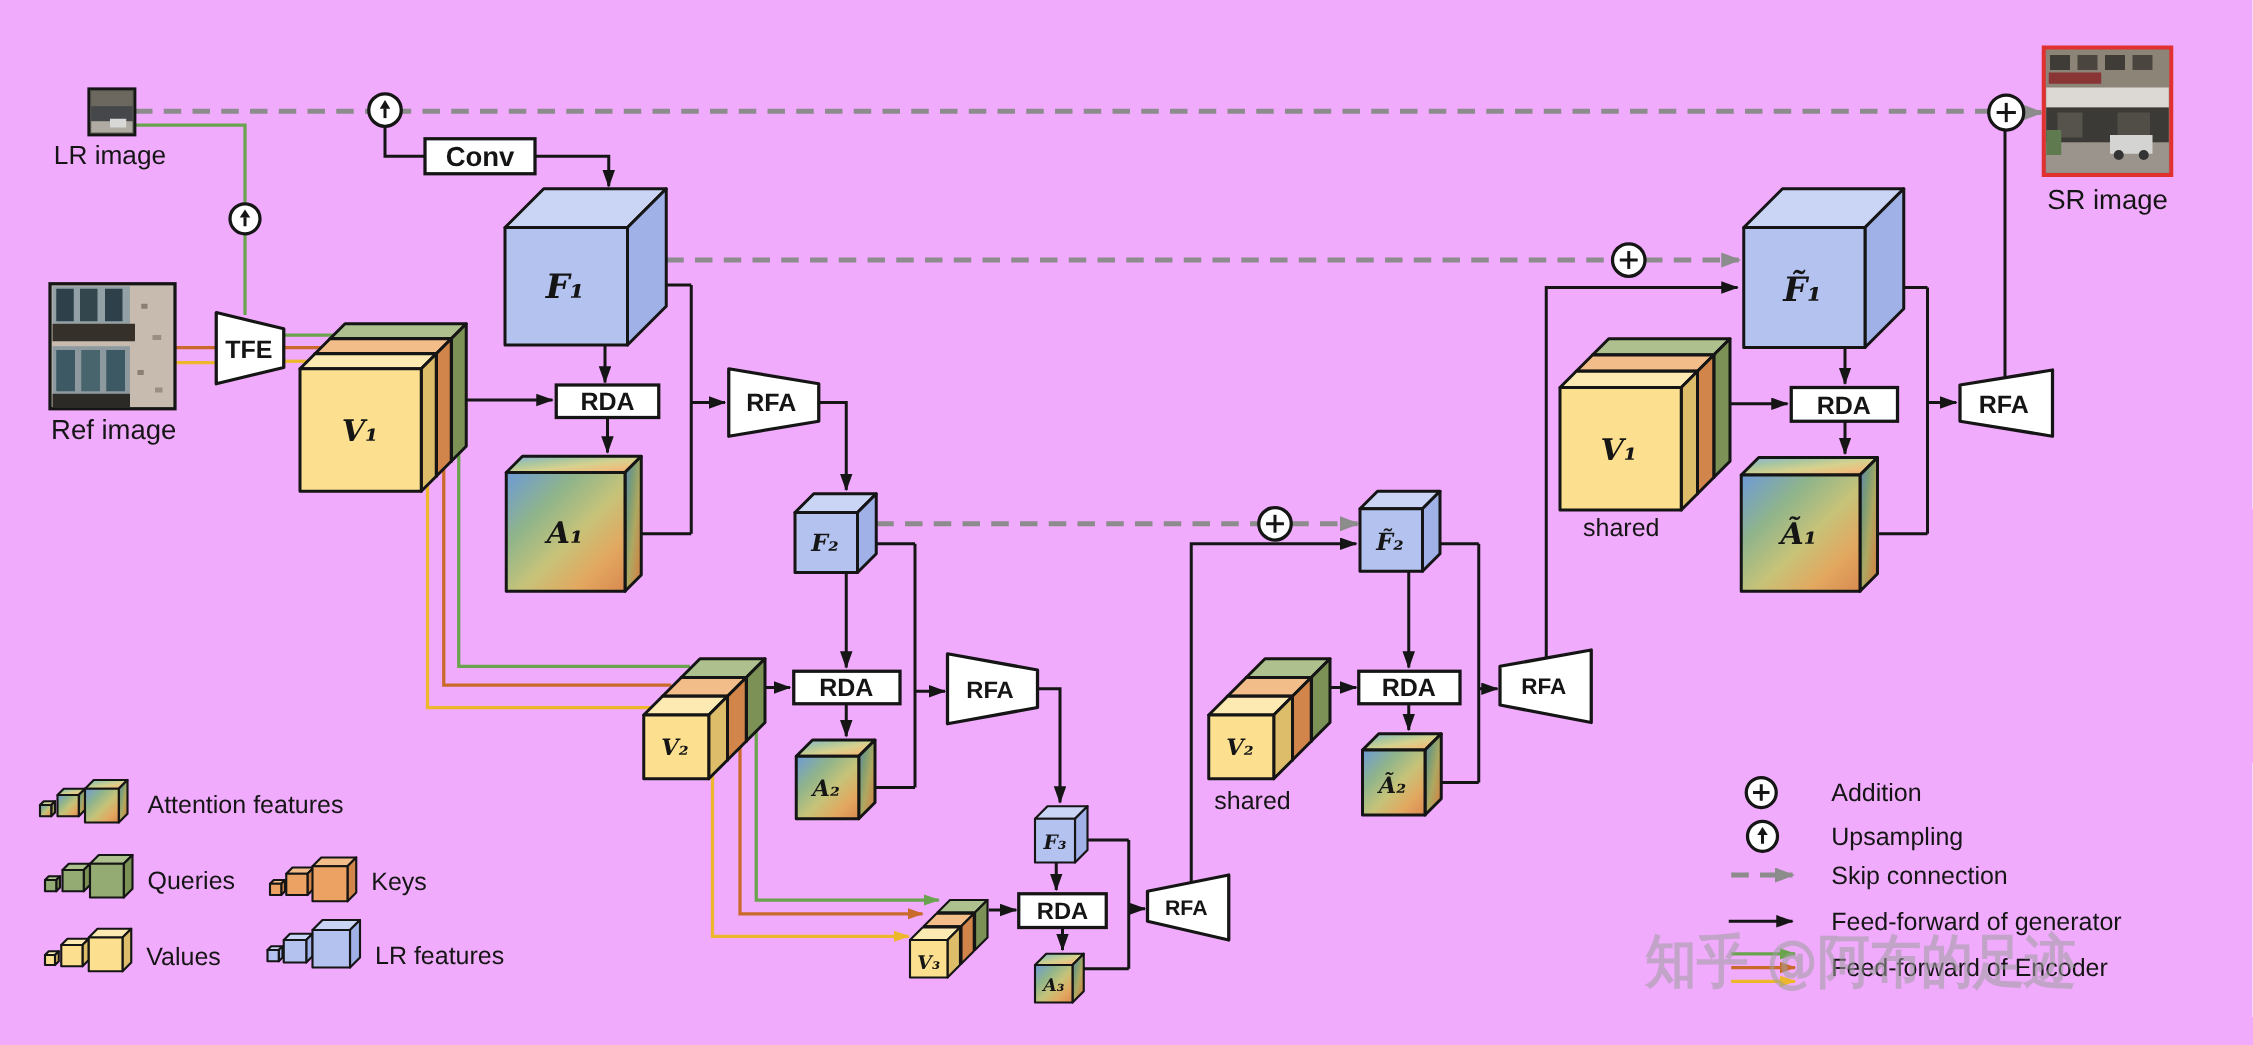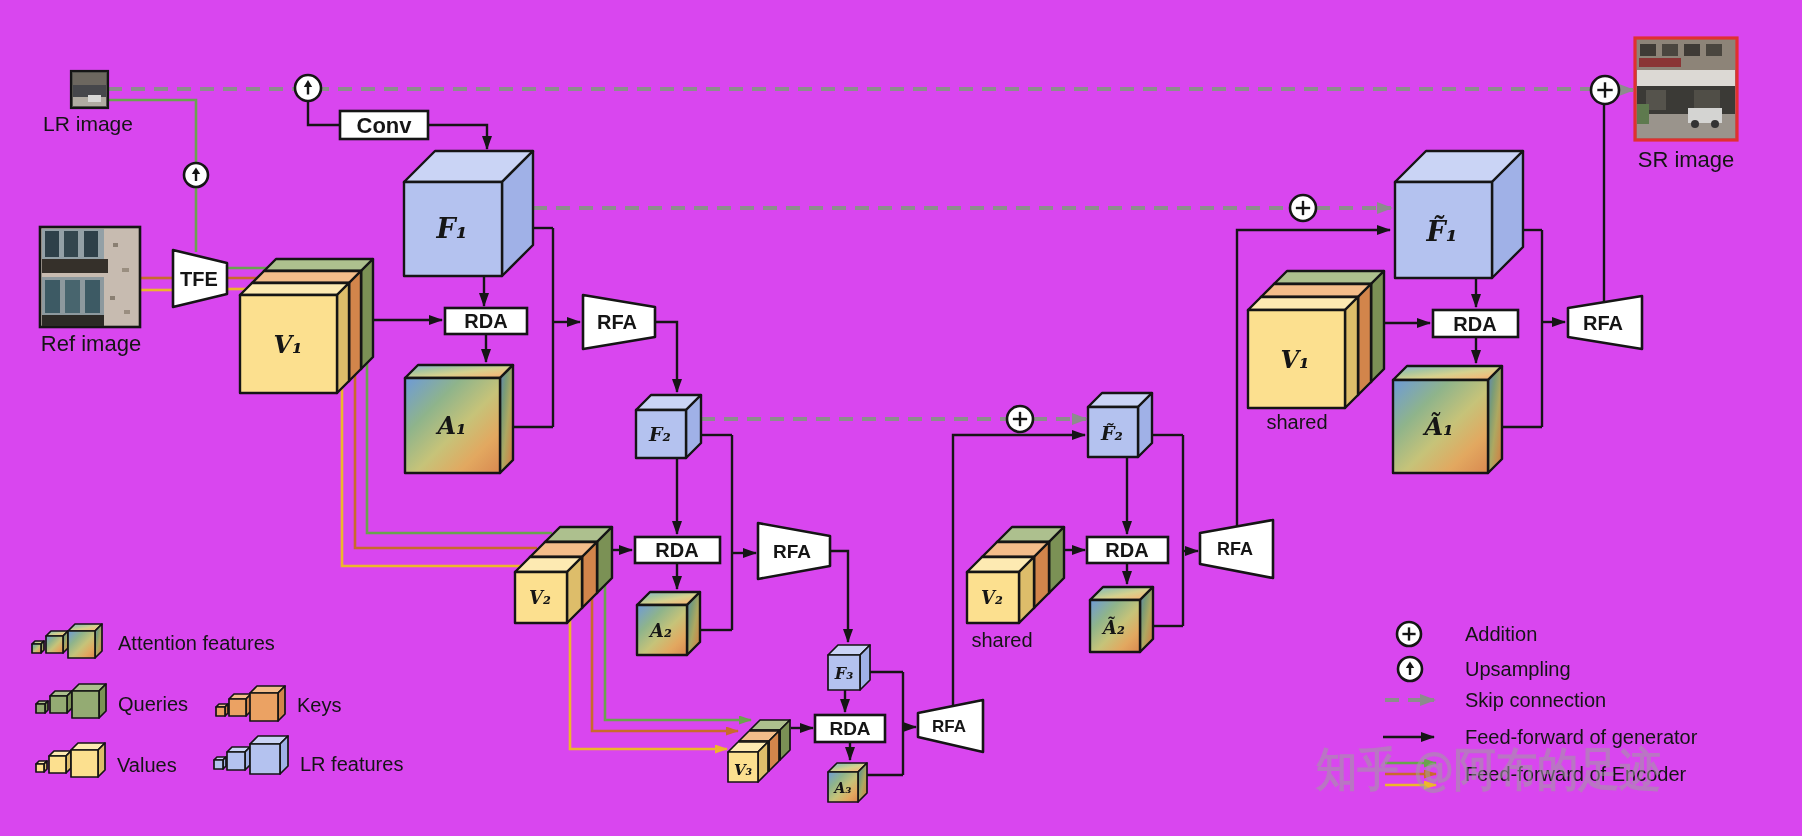--- a/index.html
+++ b/index.html
@@ -1,16 +1,16 @@
 <!DOCTYPE html>
 <html><head>
 <meta charset="utf-8">
 <style>
   html,body{margin:0;padding:0;background:#ffffff;}
-  .stage{position:relative;width:1802px;height:836px;background:#d946ef;overflow:hidden;
+  .stage{position:relative;width:1802px;height:836px;background:#f0abfc;overflow:hidden;
          font-family:"Liberation Sans","DejaVu Sans",sans-serif;}
   svg{display:block;}
   text{fill:#151515;}
   .sans{font-family:"Liberation Sans","DejaVu Sans",sans-serif;}
   .bold{font-weight:bold;}
   .math{font-family:"DejaVu Serif","Liberation Serif",serif;font-style:italic;font-weight:bold;}
   .watermark{font-family:"DejaVu Sans","Liberation Sans",sans-serif;font-weight:bold;
              fill:#9e9e9e;fill-opacity:0.55;}
 </style>
 </head>

